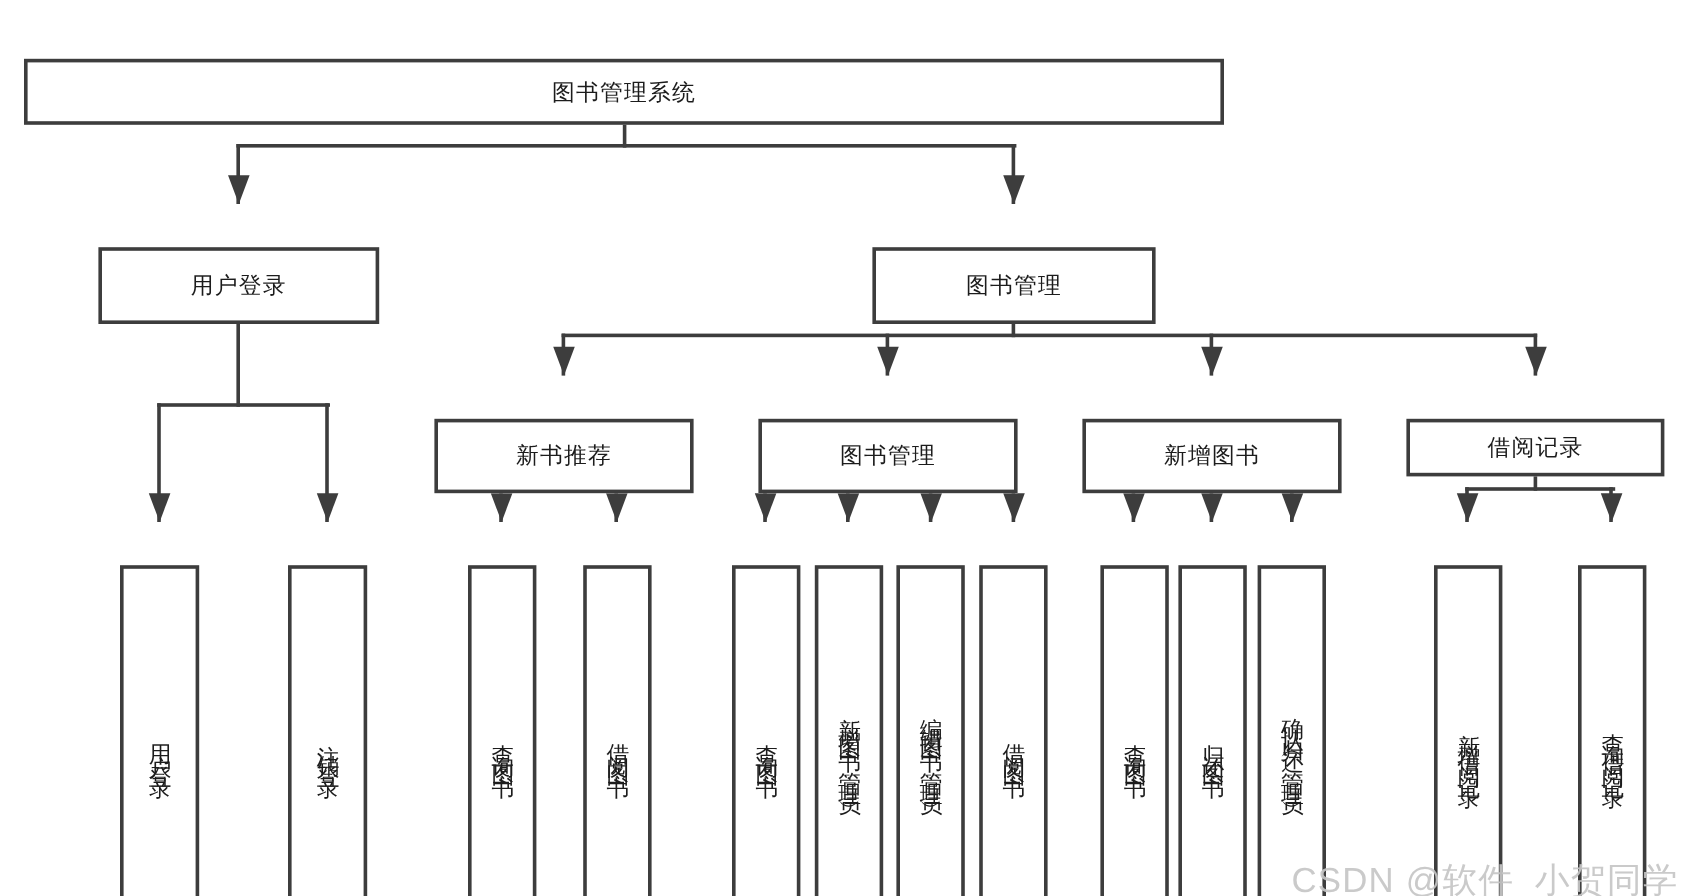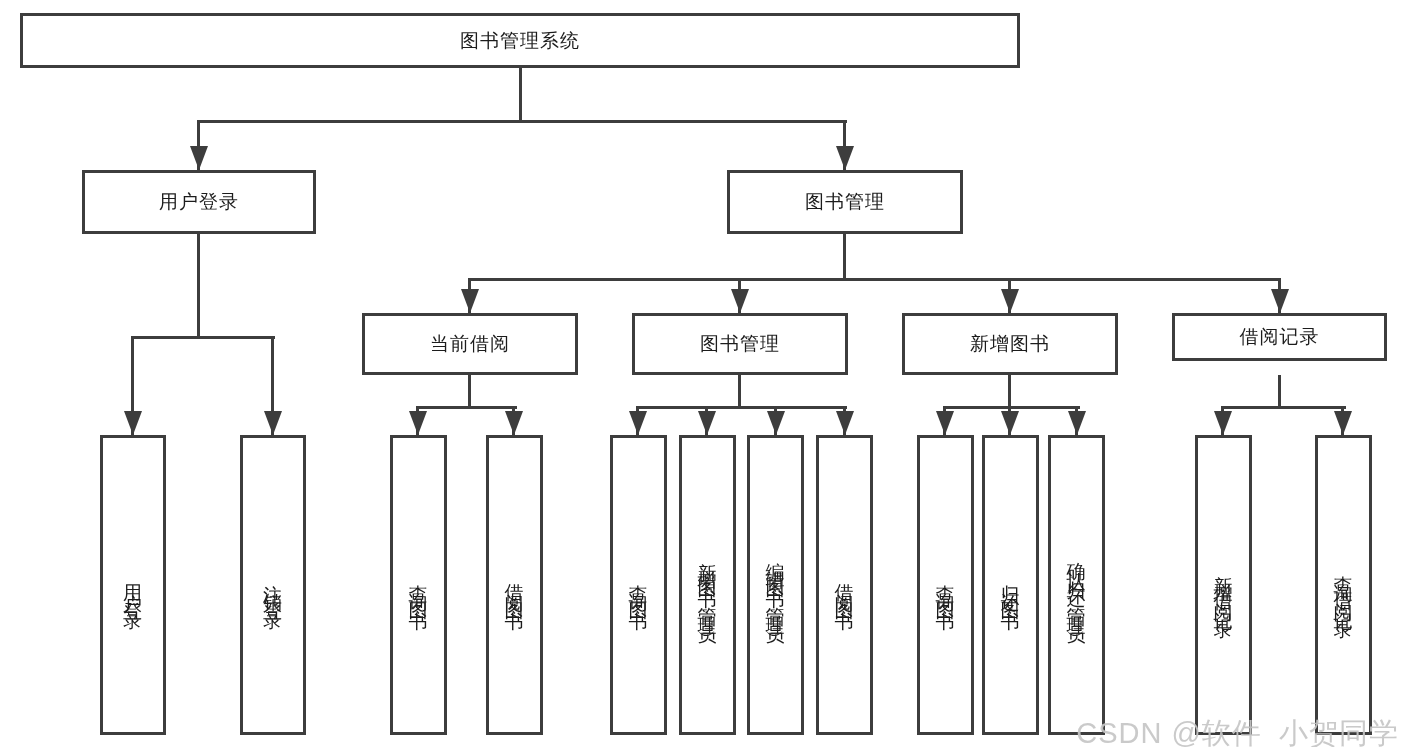--- a/index.html
+++ b/index.html
@@ -16,20 +16,21 @@
     box-sizing: border-box;
     border: 3px solid #3d3d3d;
     background: #ffffff;
     display: flex;
     align-items: center;
     justify-content: center;
     font-size: 19px;
     letter-spacing: 1px;
     color: #1c1c1c;
     z-index: 2;
+    margin-top: 36px;
   }
   .vbox {
     writing-mode: vertical-rl;
     text-orientation: mixed;
     letter-spacing: 9px;
     line-height: 1;
     padding-top: 4px;
   }
   .hline {
     position: absolute;
@@ -91,21 +92,21 @@
   <div class="hline" style="left:468px; top:278px; width:813px;"></div>
   <div class="vline" style="left:468px; top:278px; height:35px;"></div>
   <div class="arrow" style="left:461px; top:289px;"></div>
   <div class="vline" style="left:738px; top:278px; height:35px;"></div>
   <div class="arrow" style="left:731px; top:289px;"></div>
   <div class="vline" style="left:1008px; top:278px; height:35px;"></div>
   <div class="arrow" style="left:1001px; top:289px;"></div>
   <div class="vline" style="left:1278px; top:278px; height:35px;"></div>
   <div class="arrow" style="left:1271px; top:289px;"></div>
 
-  <div class="box" style="left:362px; top:313px; width:216px; height:62px;">当前借阅</div>
+  <div class="box" style="left:362px; top:313px; width:216px; height:62px;">新书推荐</div>
   <div class="box" style="left:632px; top:313px; width:216px; height:62px;">图书管理</div>
   <div class="box" style="left:902px; top:313px; width:216px; height:62px;">新增图书</div>
   <div class="box" style="left:1172px; top:313px; width:215px; height:48px;">借阅记录</div>
 
   <div class="vline" style="left:468px; top:375px; height:34px;"></div>
   <div class="hline" style="left:416px; top:406px; width:101px;"></div>
   <div class="vline" style="left:416px; top:406px; height:29px;"></div>
   <div class="arrow" style="left:409px; top:411px;"></div>
   <div class="vline" style="left:512px; top:406px; height:29px;"></div>
   <div class="arrow" style="left:505px; top:411px;"></div>

